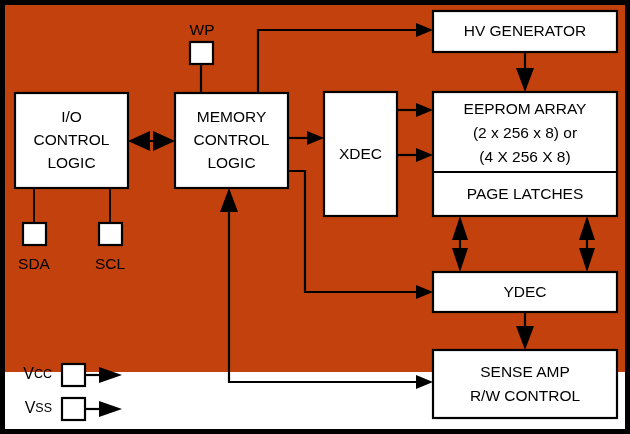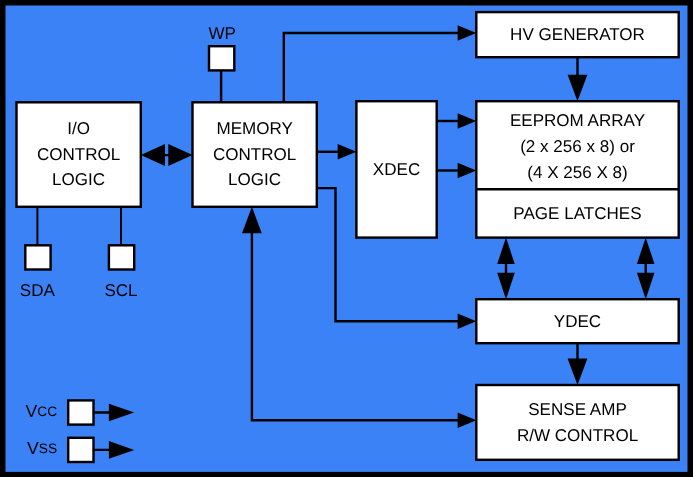--- a/index.html
+++ b/index.html
@@ -9,22 +9,22 @@
   }
   body {
     width: 630px;
     height: 434px;
     font-family: "Liberation Sans", sans-serif;
     overflow: hidden;
   }
   #diagram-root {
     position: relative;
     width: 630px;
-    height: 434px;
-    background: #3b82f6;
+    height: 372px;
+    background: #c2410c;
     text-decoration: underline;
   }
   svg#block-diagram {
     display: block;
     width: 630px;
     height: 434px;
   }
   .frame {
     fill: none;
     stroke: #000000;

